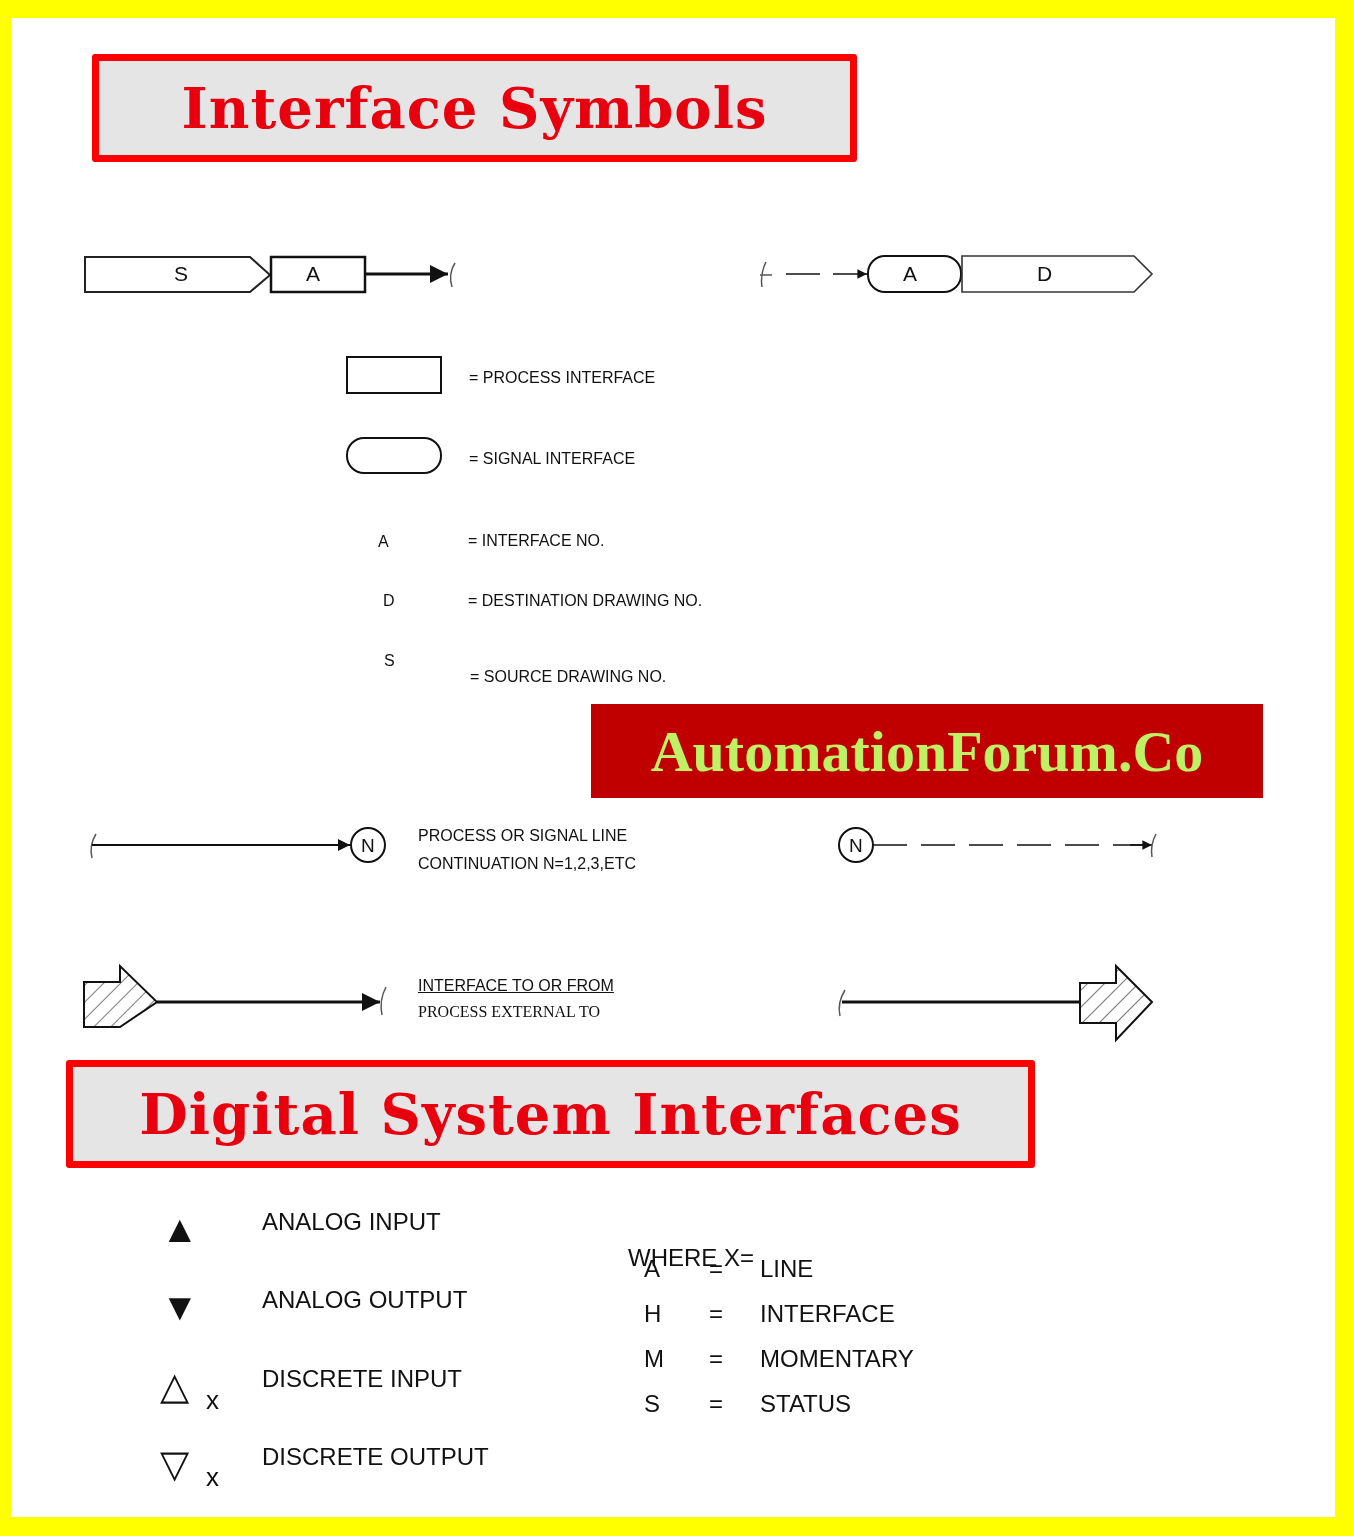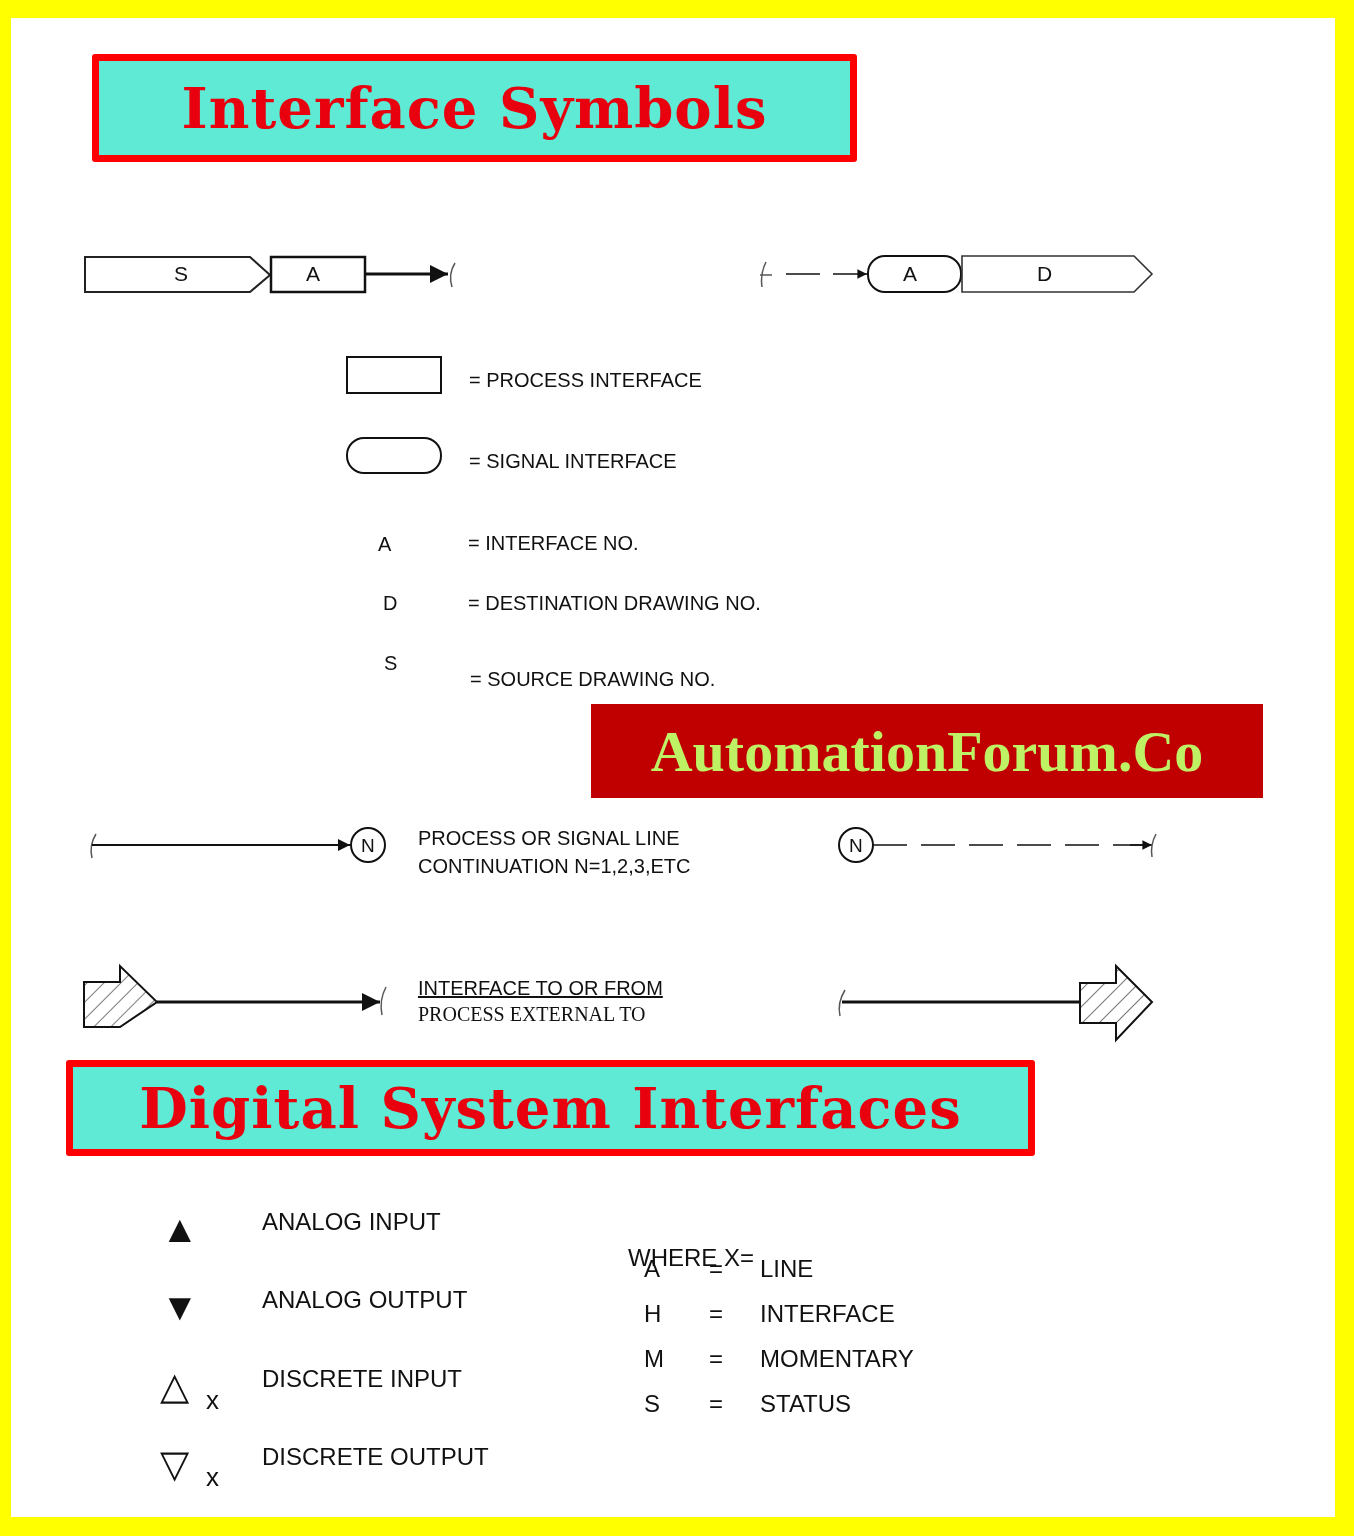--- a/index.html
+++ b/index.html
@@ -11,21 +11,21 @@
       font-family: "Liberation Sans", sans-serif;
     }
     .canvas {
       position: absolute;
       left: 11px; top: 18px;
       width: 1324px; height: 1499px;
       background: #ffffff;
     }
     .title-box {
       position: absolute;
-      background: #5eead4;
+      background: #e5e5e5;
       border: 7px solid #ff0000;
       border-radius: 3px;
       box-sizing: border-box;
       display: flex; align-items: center; justify-content: center;
     }
     .title-text {
       font-family: "DejaVu Serif", serif;
       font-weight: bold;
       color: #e8000f;
       letter-spacing: 1px;
@@ -42,21 +42,21 @@
       color: #bef264;
       font-size: 58px;
       letter-spacing: 0px;
     }
     .label {
       position: absolute;
       font-family: "Liberation Sans", sans-serif;
       color: #111;
       white-space: nowrap;
     }
-    .sm { font-size: 20px; }
+    .sm { font-size: 16px; }
     .md { font-size: 24px; }
     svg.diagram { position: absolute; left: 0; top: 0; }
   </style>
 </head>
 <body>
 
 <div class="canvas"></div>
 
 <div class="title-box" style="left:92px; top:54px; width:765px; height:108px;">
   <span class="title-text" style="font-size:56px;">Interface Symbols</span>
@@ -135,21 +135,21 @@
 </div>
 
 <span class="label" style="left:361px; top:835px; font-size:19px;">N</span>
 <span class="label" style="left:849px; top:835px; font-size:19px;">N</span>
 <span class="label sm" style="left:418px; top:827px;">PROCESS OR SIGNAL LINE</span>
 <span class="label sm" style="left:418px; top:855px;">CONTINUATION N=1,2,3,ETC</span>
 
 <span class="label sm" style="left:418px; top:977px;text-decoration:underline;">INTERFACE TO OR FROM</span>
 <span class="label sm" style="left:418px; top:1003px;font-family:Liberation Serif, serif;">PROCESS EXTERNAL TO</span>
 
-<div class="title-box" style="left:66px; top:1060px; width:969px; height:96px;">
+<div class="title-box" style="left:66px; top:1060px; width:969px; height:108px;">
   <span class="title-text" style="font-size:56px;">Digital System Interfaces</span>
 </div>
 
 <span class="label" style="left:161px; top:1208px; font-size:38px;">▲</span>
 <span class="label md" style="left:262px; top:1208px;">ANALOG INPUT</span>
 
 <span class="label" style="left:161px; top:1286px; font-size:38px;">▼</span>
 <span class="label md" style="left:262px; top:1286px;">ANALOG OUTPUT</span>
 
 <span class="label" style="left:160px; top:1364px; font-size:38px;">△</span>

